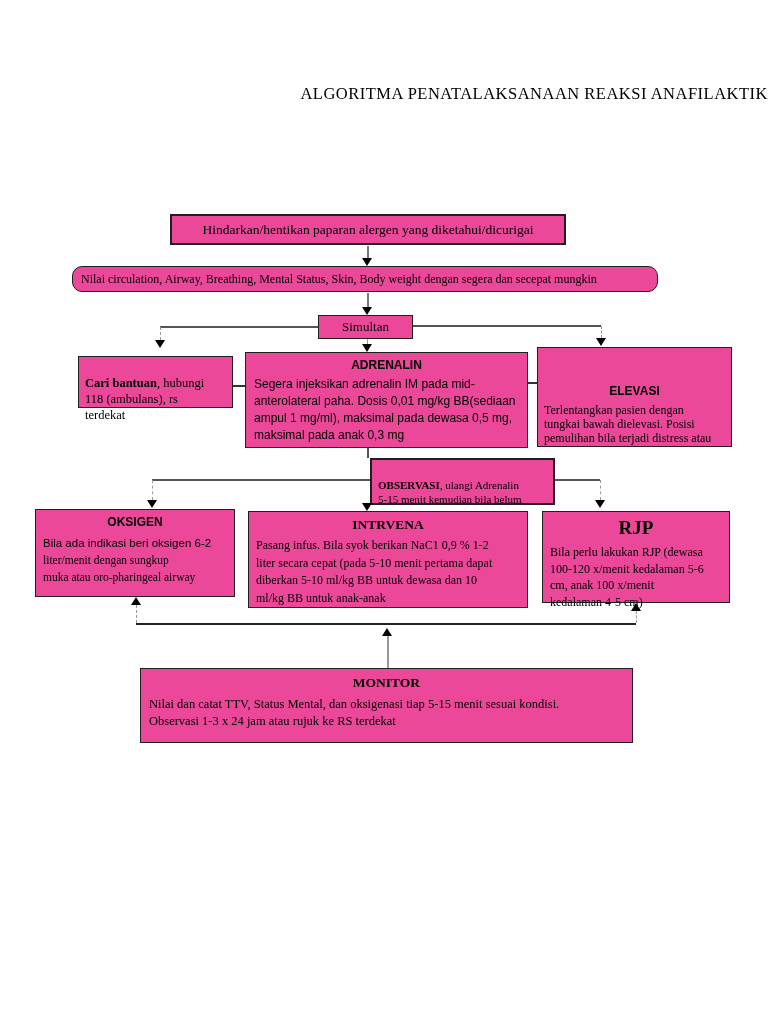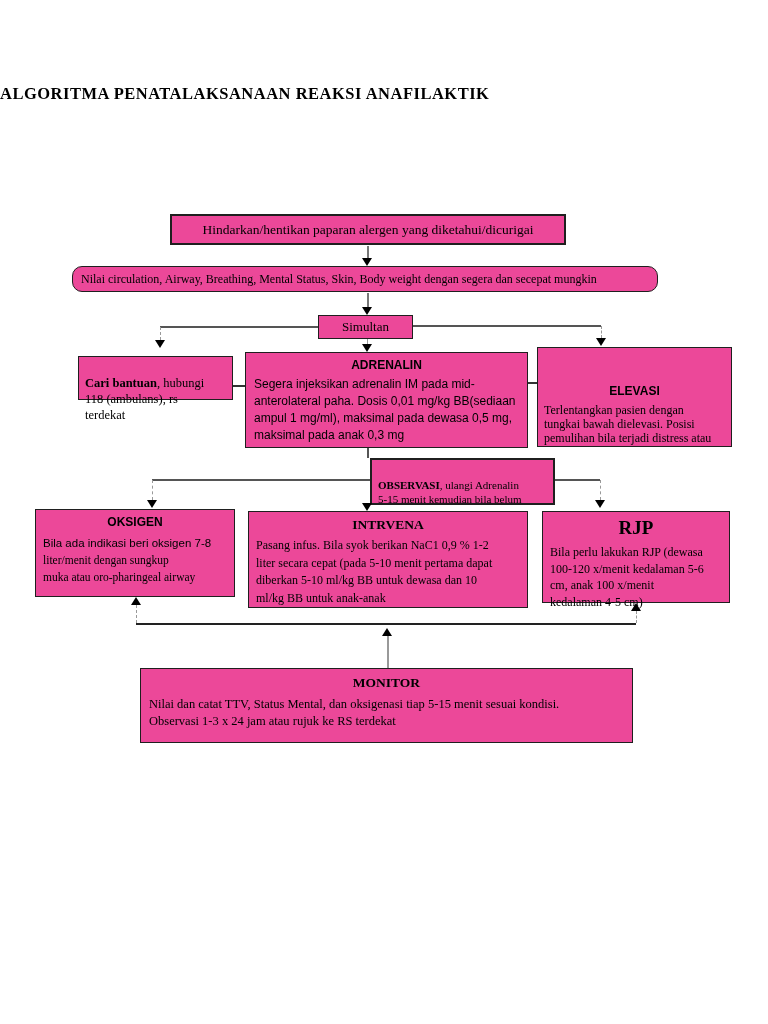--- a/index.html
+++ b/index.html
@@ -1,21 +1,21 @@
 <!DOCTYPE html>
 <html><head>
 <meta charset="utf-8">
 <style>
   html,body { margin:0; padding:0; }
   body { background:#ffffff; font-family:"Liberation Serif", serif; color:#000; }
   .canvas { position:relative; width:768px; height:1024px; background:#ffffff; overflow:hidden; }
 
   .page-title {
     position:absolute; left:0; top:84px; width:768px;
-    text-align:left; font-weight:bold; font-size:16.5px; letter-spacing:0.5px;
+    text-align:right; font-weight:normal; font-size:16.5px; letter-spacing:0.5px;
     font-family:"Liberation Serif", serif;
   }
 
   .box { position:absolute; background:#ec4899; border:1.5px solid #1f1f1f; box-sizing:border-box; }
   .box.thick { border-width:2px; }
 
   .btitle { text-align:center; font-weight:bold; }
   .sans { font-family:"Liberation Sans", sans-serif; }
   .serif { font-family:"Liberation Serif", serif; }
   .pre { white-space:pre-line; }
@@ -33,21 +33,21 @@
   
   .step1 { left:170px; top:214px; width:396px; height:31px; font-size:13.5px;
            display:flex; align-items:center; justify-content:center; }
   
   .step2 { left:72px; top:266px; width:586px; height:26px; font-size:12px;
            display:flex; align-items:center; padding-left:8px;border-radius:10px; }
   
   .simultan { left:318px; top:315px; width:95px; height:24px; font-size:13px;
            display:flex; align-items:center; justify-content:center; }
   
-  .cari { left:78px; top:356px; width:155px; height:44px; font-size:12.5px;
+  .cari { left:78px; top:356px; width:155px; height:52px; font-size:12.5px;
           line-height:16px; padding:2px 0 16px 6px; }
   
   .adrenalin { left:245px; top:352px; width:283px; height:96px; }
   .adrenalin .btitle { font-size:12px; padding-top:5px; font-family:"Liberation Sans", sans-serif; }
   .adrenalin .bbody { font-size:12px; line-height:17px; padding:4px 2px 0 8px; }
   
   .elevasi { left:537px; top:347px; width:195px; height:100px; overflow:hidden; }
   .elevasi .btitle { font-size:12px; padding-top:6px; font-family:"Liberation Sans", sans-serif;margin-top:30px; }
   .elevasi .bbody { font-size:12px; line-height:14px; padding:5px 2px 0 6px; }
   
@@ -148,21 +148,21 @@
   <div class="arr-down" style="left:147px; top:500px;"></div>
 
   <div class="hline" style="left:555px; top:479px; width:45px;"></div>
   <div class="vdash" style="left:600px; top:480px; height:20px;"></div>
   <div class="arr-down" style="left:595px; top:500px;"></div>
 
   <div class="arr-down" style="left:362px; top:503px;"></div>
 
   <div class="box oksigen">
     <div class="btitle">OKSIGEN</div>
-    <div class="bbody pre"><span class="sans">Bila ada indikasi beri oksigen 7-8</span><span class="serif" style="display:block;">liter/menit dengan sungkup
+    <div class="bbody pre"><span class="sans">Bila ada indikasi beri oksigen 6-2</span><span class="serif" style="display:block;">liter/menit dengan sungkup
 muka atau oro-pharingeal airway</span></div>
   </div>
 
   <div class="box intrvena">
     <div class="btitle">INTRVENA</div>
     <div class="bbody serif pre">Pasang infus. Bila syok berikan NaC1 0,9 % 1-2
 liter secara cepat (pada 5-10 menit pertama dapat
 diberkan 5-10 ml/kg BB untuk dewasa dan 10
 ml/kg BB untuk anak-anak</div>
   </div>

